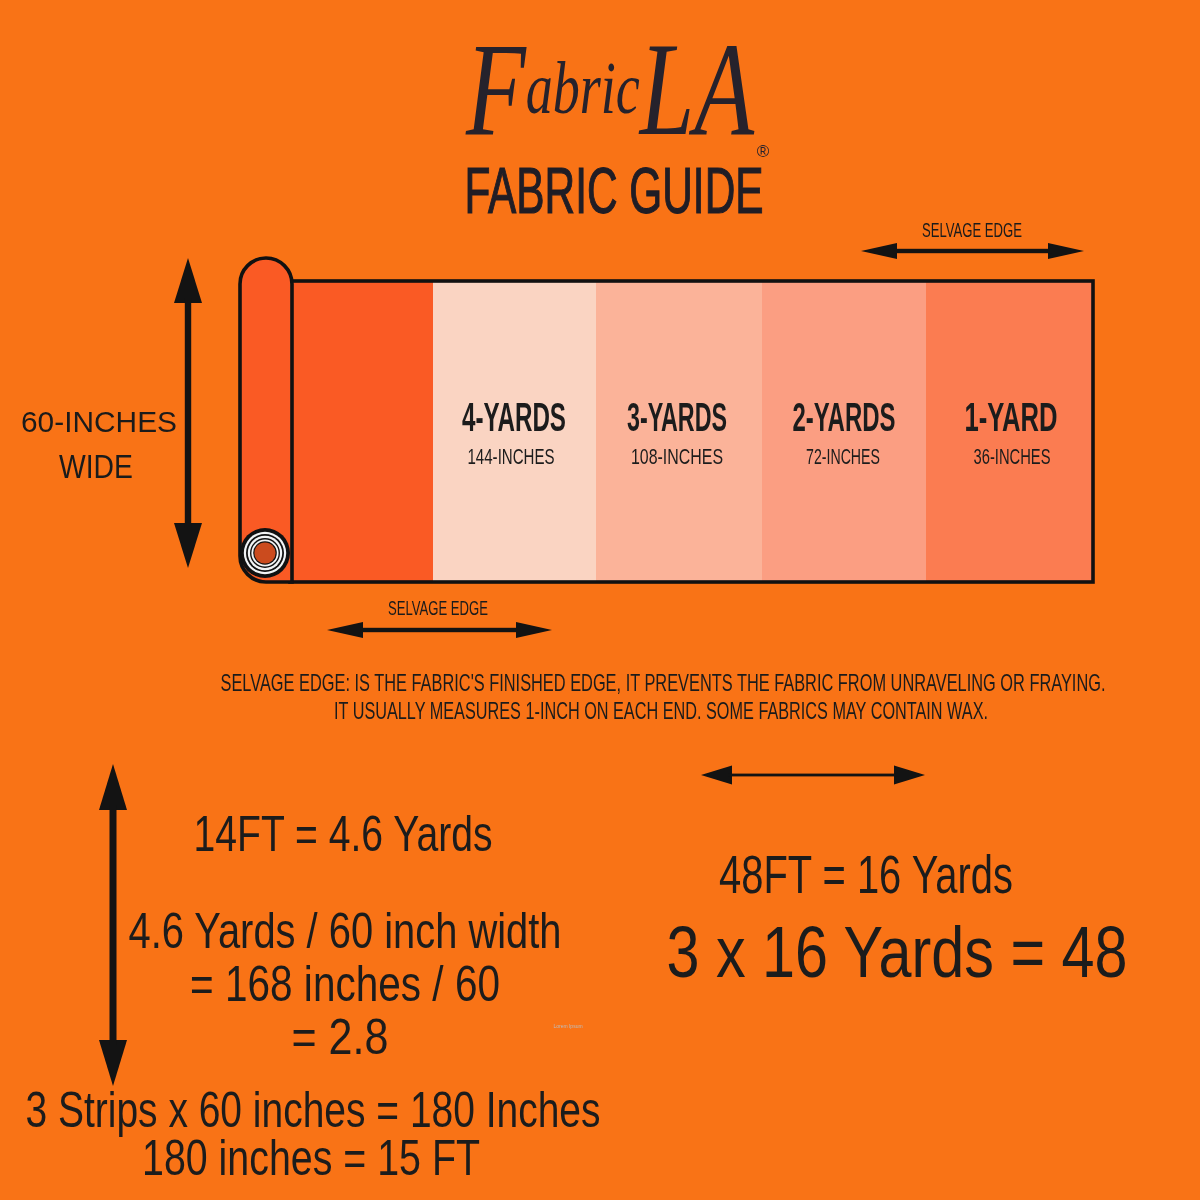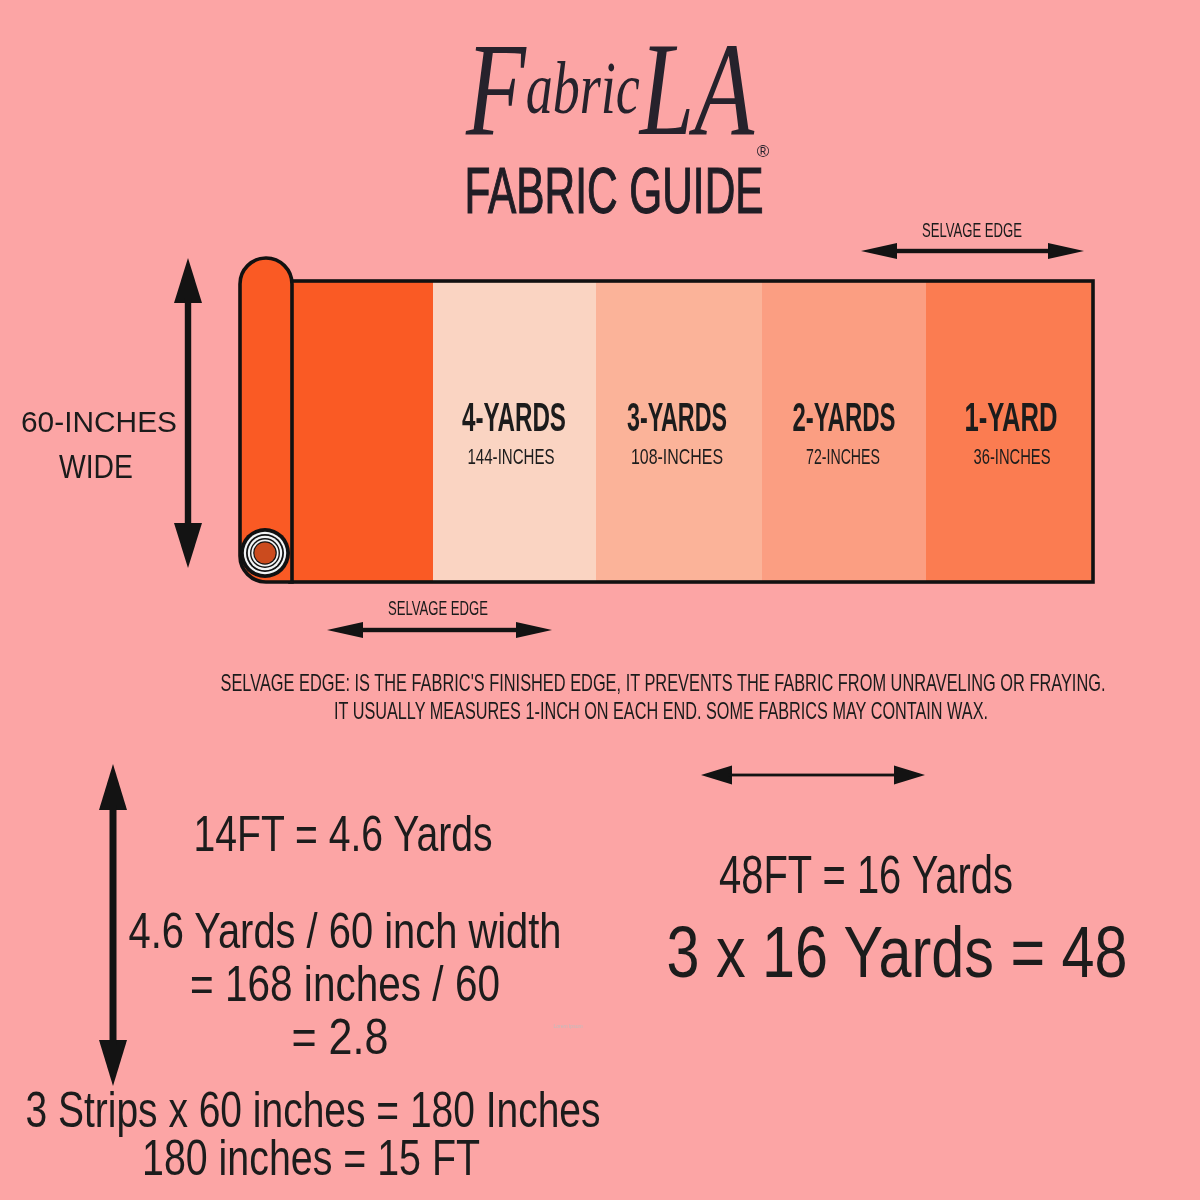--- a/index.html
+++ b/index.html
@@ -1,16 +1,16 @@
 <!DOCTYPE html>
 <html><head>
 <meta charset="utf-8">
 <style>
   html,body{margin:0;padding:0;background:#fdfdfd;}
-  #page{position:relative;width:1200px;height:1200px;background:#fca5a5;overflow:hidden;
+  #page{position:relative;width:1200px;height:1200px;background:#f97316;overflow:hidden;
         font-family:"Liberation Sans", sans-serif;}
   svg{position:absolute;left:0;top:0;}
 </style>
 </head>
 <body>
 <div id="page">
 <svg width="1200" height="1200" viewBox="0 0 1200 1200">
 
   <text x="466" y="134" font-family="Liberation Serif" font-style="italic" font-weight="400" fill="#26222c" textLength="288" lengthAdjust="spacingAndGlyphs"><tspan font-size="134">F</tspan><tspan font-size="74" dy="-21">abric</tspan><tspan font-size="134" dy="21">LA</tspan></text>
 

